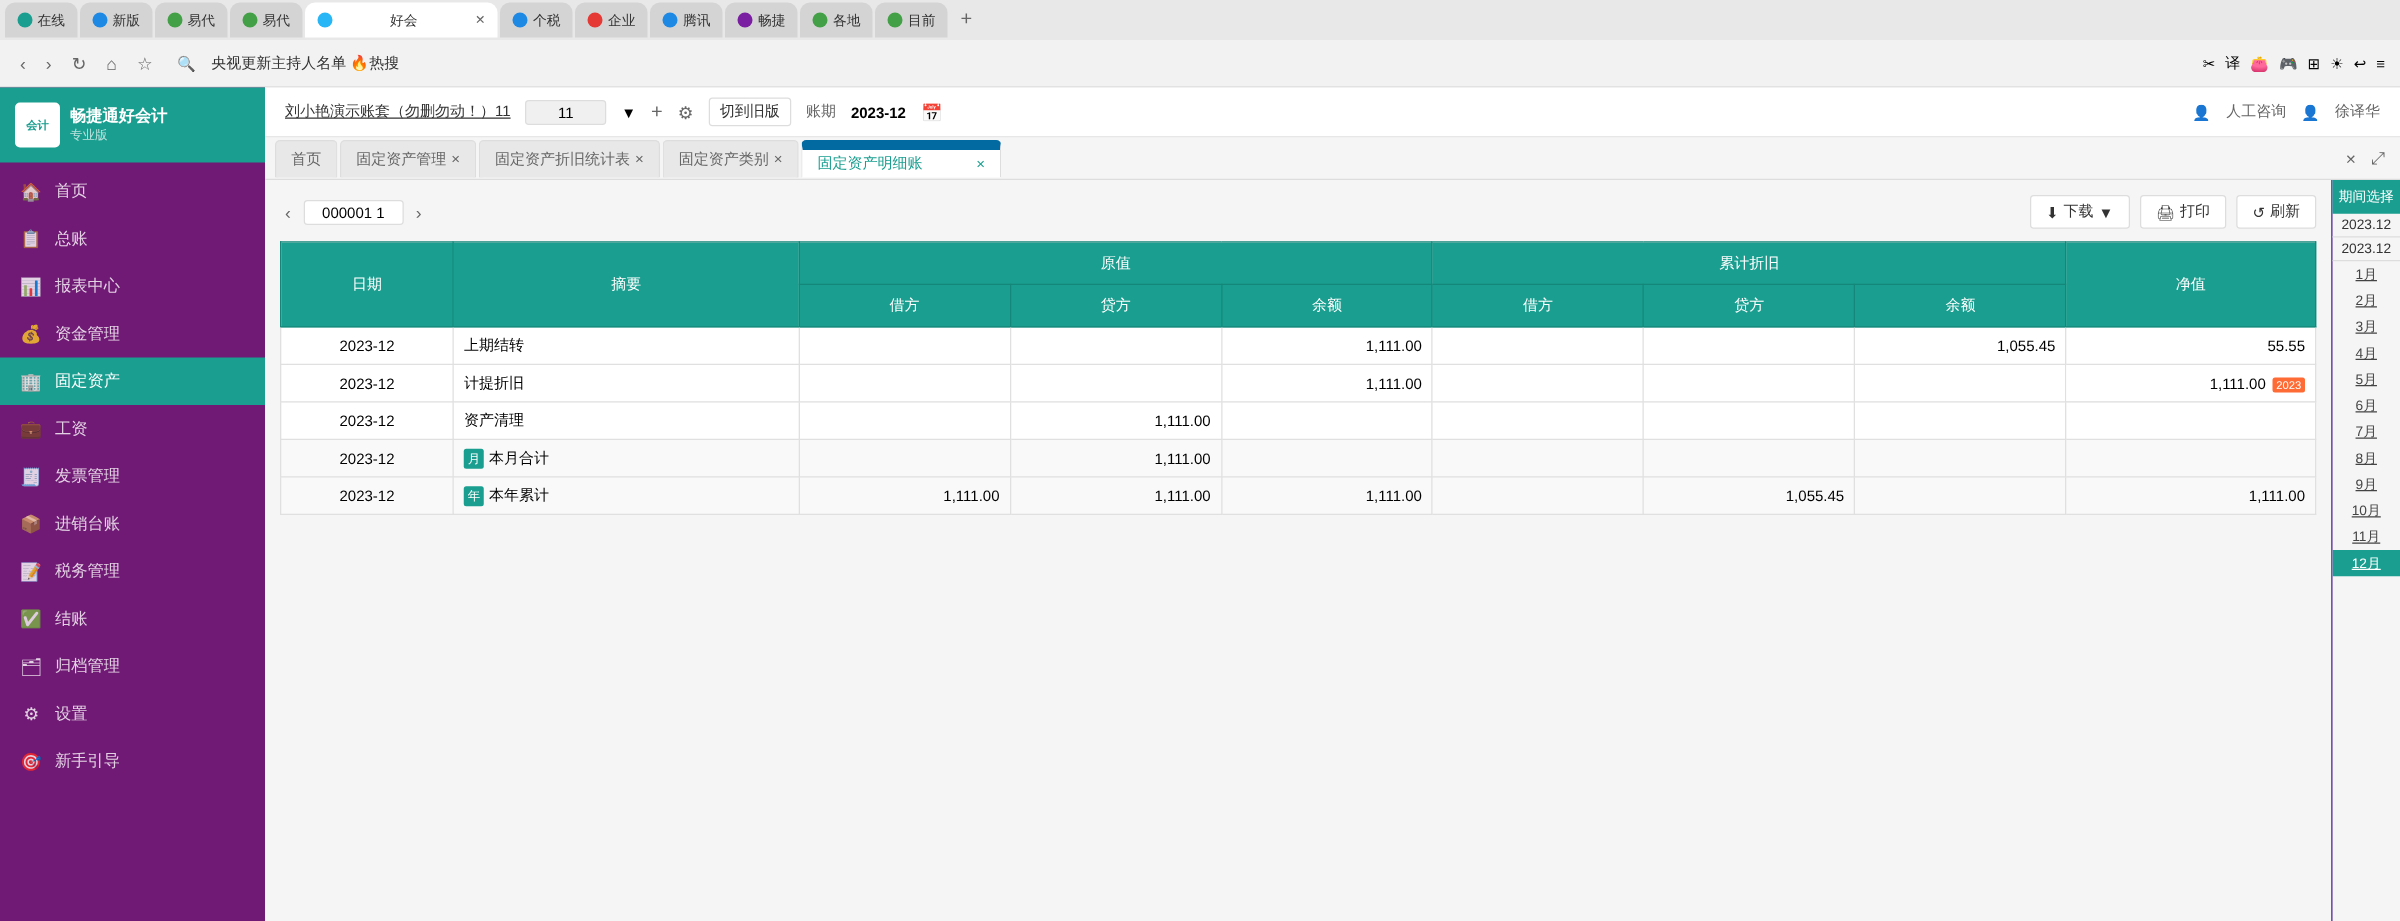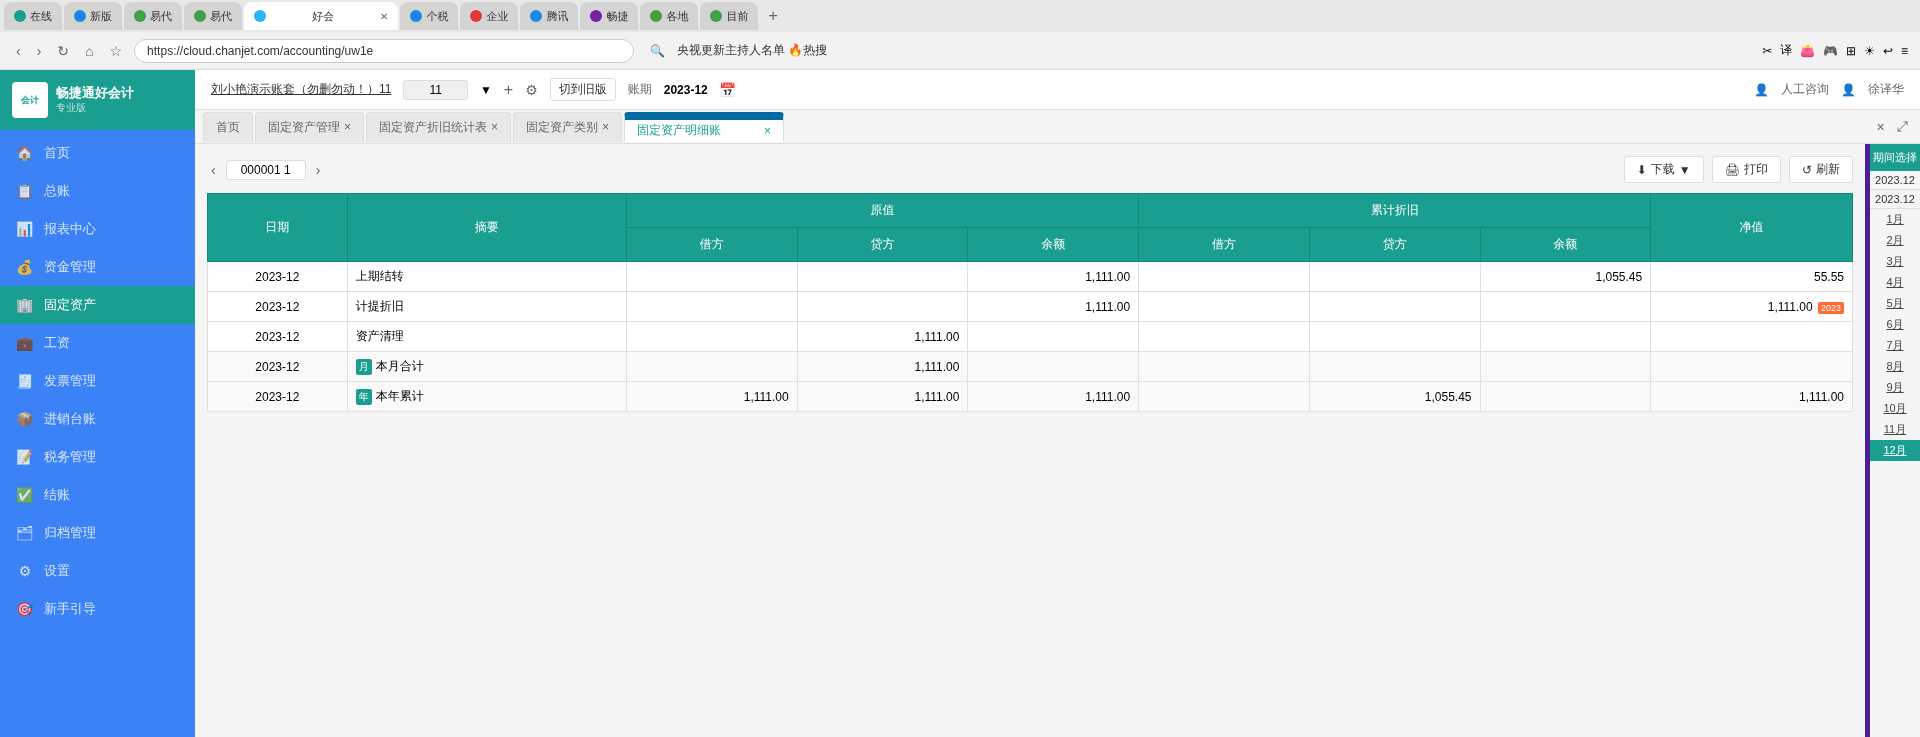--- a/index.html
+++ b/index.html
@@ -15,21 +15,21 @@
     .address-bar { display: flex; align-items: center; height: 38px; background: #f2f2f2; padding: 0 12px; gap: 8px; border-bottom: 1px solid #ddd; }
     .nav-btn { color: #666; font-size: 14px; cursor: pointer; padding: 2px 4px; }
     .url-box { flex: 1; background: #fff; border: 1px solid #ccc; border-radius: 16px; padding: 4px 12px; font-size: 12px; color: #333; max-width: 500px; }
     .browser-actions { display: flex; align-items: center; gap: 12px; margin-left: 8px; font-size: 12px; color: #333; }
     .browser-right { display: flex; align-items: center; gap: 8px; margin-left: auto; font-size: 12px; }
 
     
     .app-container { display: flex; height: calc(737px - 70px); }
 
     
-    .sidebar { width: 195px; background: #3b82f6; color: #fff; display: flex; flex-direction: column; flex-shrink: 0; }
+    .sidebar { width: 212px; background: #701a75; color: #fff; display: flex; flex-direction: column; flex-shrink: 0; }
     .sidebar-header { background: #1a9e8f; padding: 8px 12px; display: flex; align-items: center; gap: 8px; height: 60px; }
     .sidebar-logo { width: 36px; height: 36px; background: #fff; border-radius: 4px; display: flex; align-items: center; justify-content: center; font-size: 10px; color: #1a9e8f; font-weight: bold; }
     .sidebar-title { font-size: 13px; font-weight: bold; color: #fff; line-height: 1.3; }
     .sidebar-subtitle { font-size: 10px; color: rgba(255,255,255,0.7); }
     .sidebar-nav { flex: 1; overflow-y: auto; padding: 4px 0; }
     .nav-item { display: flex; align-items: center; padding: 10px 16px; color: rgba(255,255,255,0.8); cursor: pointer; gap: 10px; font-size: 13px; }
     .nav-item.active { background: #1a9e8f; color: #fff; }
     .nav-icon { width: 18px; height: 18px; display: flex; align-items: center; justify-content: center; font-size: 14px; flex-shrink: 0; }
 
     
@@ -65,21 +65,21 @@
     .ledger-table { width: 100%; border-collapse: collapse; font-size: 12px; }
     .ledger-table th { background: #1a9e8f; color: #fff; padding: 8px 6px; text-align: center; border: 1px solid #15877a; font-weight: normal; }
     .ledger-table td { padding: 6px 8px; text-align: right; border: 1px solid #e0e0e0; background: #fff; }
     .ledger-table td.text-left { text-align: left; }
     .ledger-table td.text-center { text-align: center; }
     .sub-header { background: #1a9e8f; }
     .summary-row td { background: #f9f9f9; }
     .row-tag { display: inline-block; background: #1a9e8f; color: #fff; font-size: 10px; padding: 1px 3px; border-radius: 2px; margin-right: 4px; }
 
     
-    .right-panel { width: 55px; background: #f5f5f5; border-left: 5px solid #4c1d95; display: flex; flex-direction: column; }
+    .right-panel { width: 55px; background: #f5f5f5; border-left: 1px solid #4c1d95; display: flex; flex-direction: column; }
     .period-selector-title { background: #1a9e8f; color: #fff; font-size: 11px; text-align: center; padding: 6px 2px; writing-mode: horizontal-tb; }
 
     
     .right-scroll { overflow-y: auto; flex: 1; }
 
     .selected-period { background: #1a9e8f; color: #fff !important; }
     .period-block { padding: 3px 4px; font-size: 11px; text-align: center; cursor: pointer; color: #444; text-decoration: underline; }
 
     .top-period-date { font-size: 11px; color: #333; text-align: center; padding: 3px 2px; border-bottom: 1px solid #ddd; }
   </style>
@@ -135,21 +135,20 @@
       <span>目前</span>
     </div>
     <span class="tab-plus">+</span>
   </div>
   <div class="address-bar">
     <span class="nav-btn">‹</span>
     <span class="nav-btn">›</span>
     <span class="nav-btn">↻</span>
     <span class="nav-btn">⌂</span>
     <span class="nav-btn">☆</span>
-    <div class="url-box">https://cloud.chanjet.com/accounting/uw1e</div>
     <div class="browser-actions">
       <span>🔍</span>
       <span>央视更新主持人名单 🔥热搜</span>
     </div>
     <div class="browser-right">
       <span style="cursor:pointer;">✂</span>
       <span style="cursor:pointer;">译</span>
       <span style="cursor:pointer;">👛</span>
       <span style="cursor:pointer;">🎮</span>
       <span style="cursor:pointer;">⊞</span>

